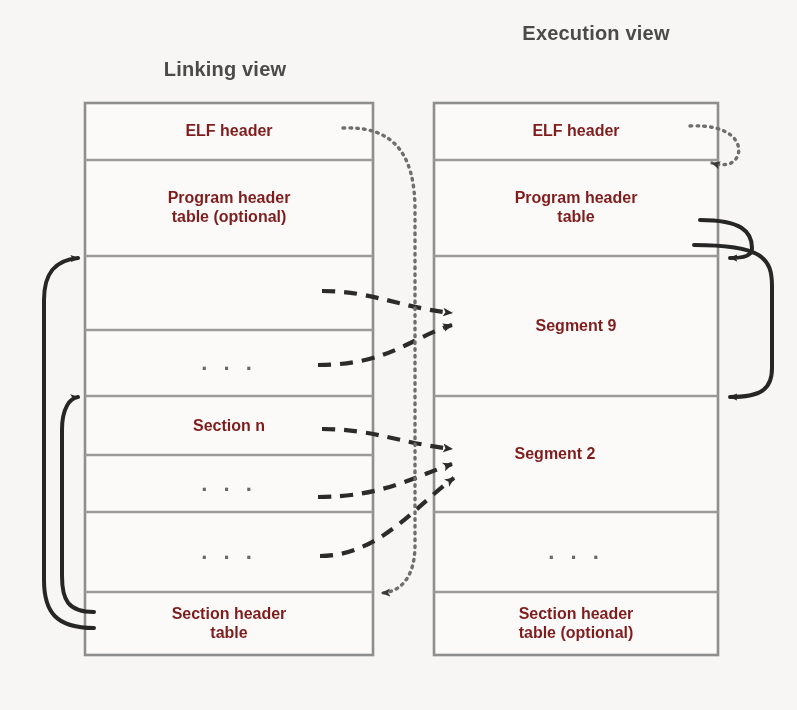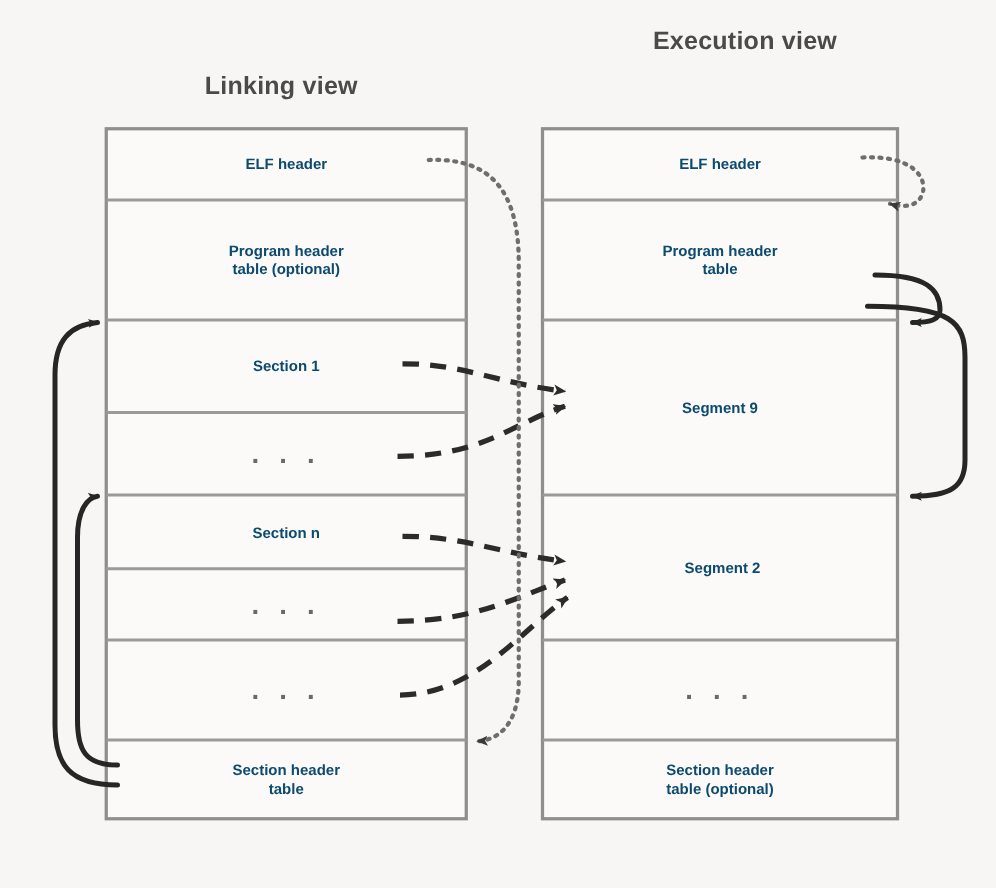--- a/index.html
+++ b/index.html
@@ -21,23 +21,23 @@
     text-align:center;
     white-space:nowrap;
     transform:translateX(-50%);
   }
   .cell-label{
     position:absolute;
     display:flex;
     align-items:center;
     justify-content:center;
     text-align:center;
-    font-size:12px;
+    font-size:16px;
     font-weight:700;
-    color:#0c4a6e;
+    color:#7f1d1d;
     line-height:1.18;
     white-space:pre-line;
     pointer-events:none;
   }
   .cell-label.dots{
     font-size:22px;
     letter-spacing:5px;
     color:#6b6869;
   }
 </style>
@@ -105,40 +105,39 @@
       <path d="M700,220 C742,220 752,232 752,248 C752,256 744,258 730,258"></path>
       <path d="M694,245 C762,245 772,258 772,286 L772,368 C772,390 760,397 730,397"></path>
     </g>
   </svg>
 
   <div class="cell-label" style="left:85px;top:103px;width:288px;height:57px;">ELF header</div>
 
   <div class="cell-label" style="left:85px;top:160px;width:288px;height:96px;">Program header
 table (optional)</div>
 
-  <div class="cell-label" style="left:85px;top:256px;width:288px;height:74px;">Section 1</div>
 
   <div class="cell-label dots" style="left:85px;top:330px;width:288px;height:66px;">. . .</div>
 
   <div class="cell-label" style="left:85px;top:396px;width:288px;height:61px;">Section n</div>
 
   <div class="cell-label dots" style="left:85px;top:455px;width:288px;height:57px;">. . .</div>
 
   <div class="cell-label dots" style="left:85px;top:512px;width:288px;height:80px;">. . .</div>
 
   <div class="cell-label" style="left:85px;top:592px;width:288px;height:63px;">Section header
 table</div>
 
   <div class="cell-label" style="left:434px;top:103px;width:284px;height:57px;">ELF header</div>
 
   <div class="cell-label" style="left:434px;top:160px;width:284px;height:96px;">Program header
 table</div>
 
   <div class="cell-label" style="left:434px;top:256px;width:284px;height:140px;">Segment 9</div>
 
-  <div class="cell-label" style="left:436px;top:396px;width:284px;height:116px;">Segment 2</div>
+  <div class="cell-label" style="left:413px;top:396px;width:284px;height:116px;">Segment 2</div>
 
   <div class="cell-label dots" style="left:434px;top:512px;width:284px;height:80px;">. . .</div>
 
   <div class="cell-label" style="left:434px;top:592px;width:284px;height:63px;">Section header
 table (optional)</div>
 
 </div>
 
 </body></html>

